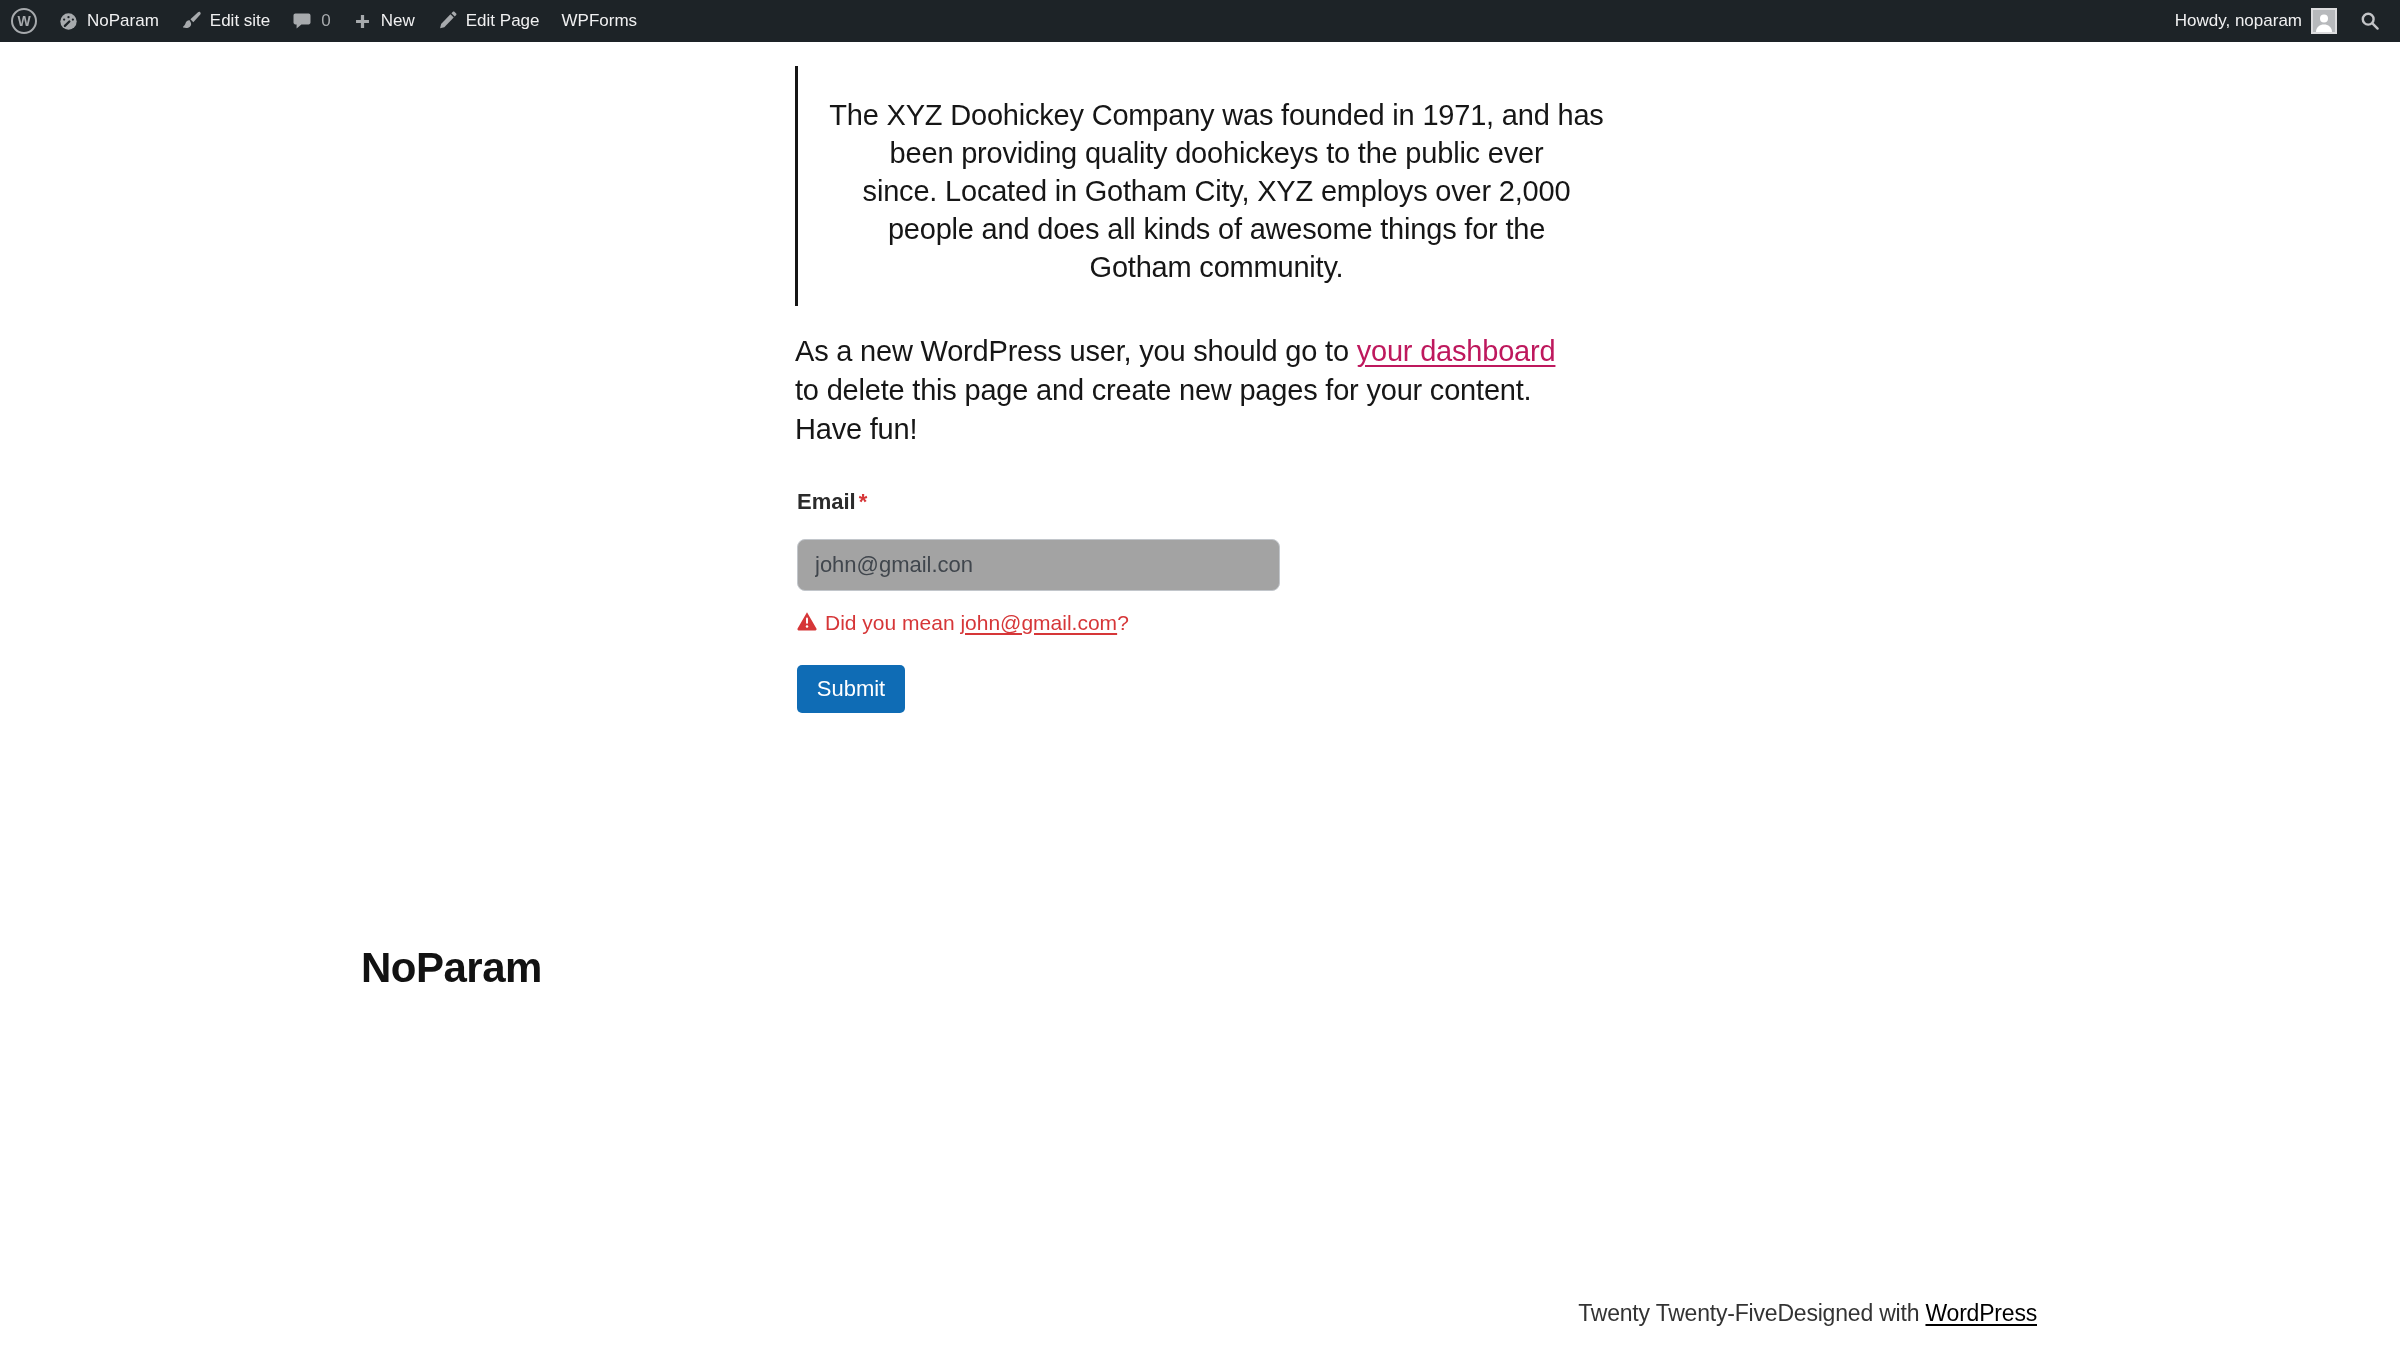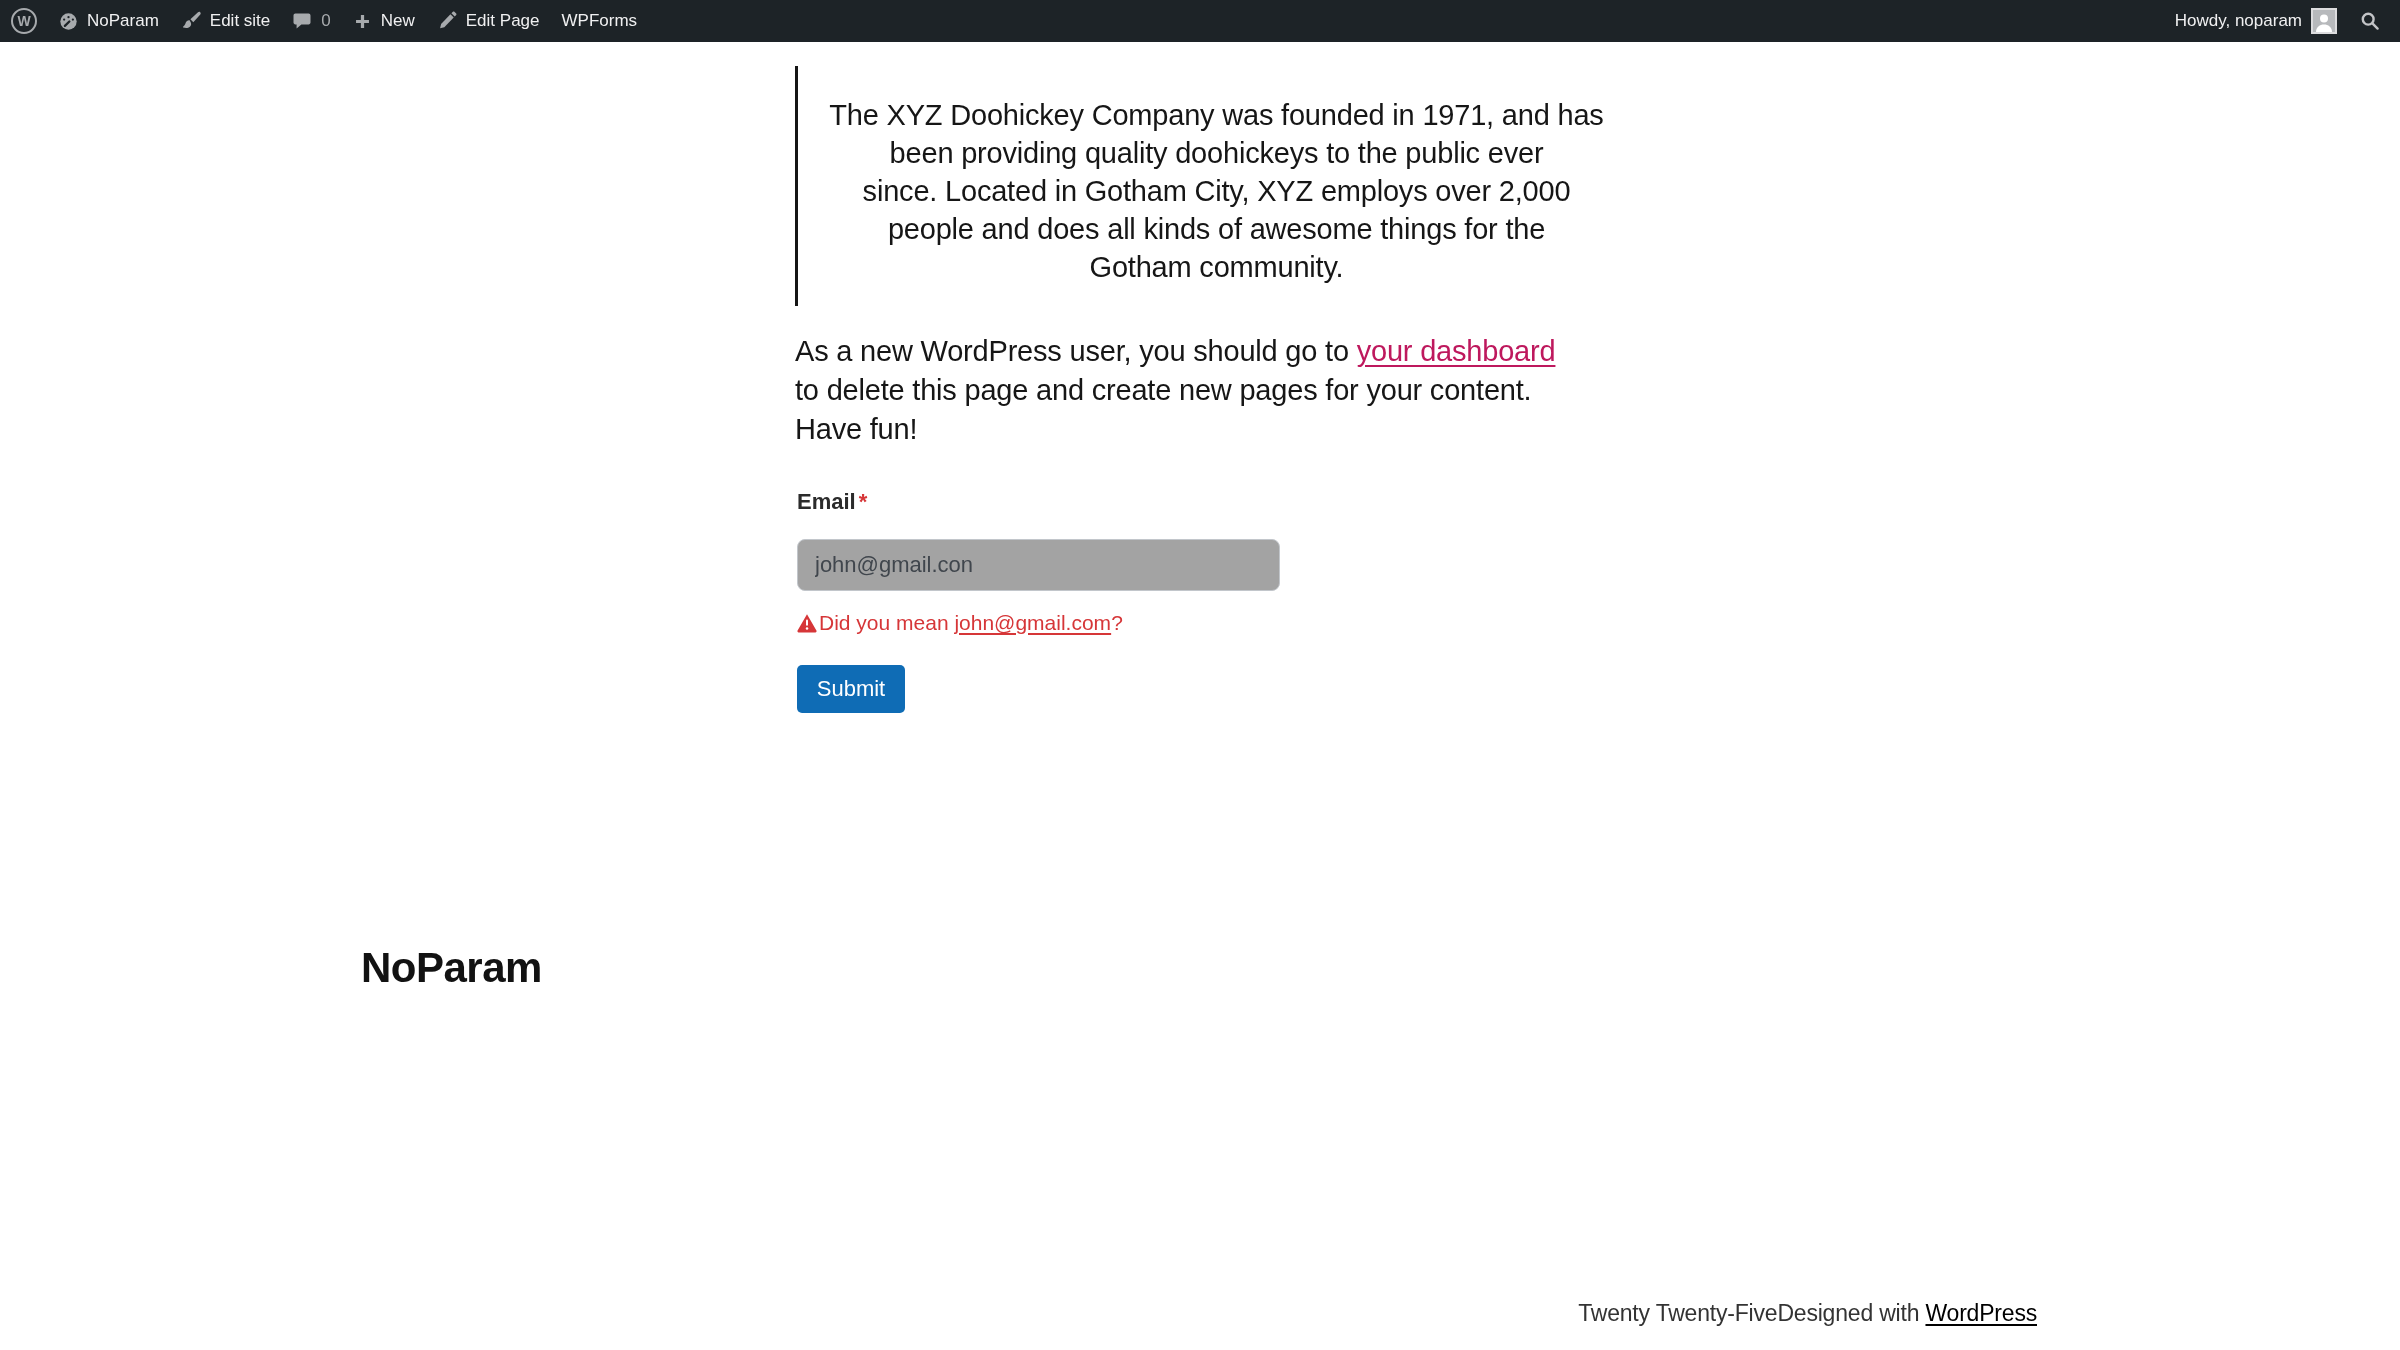--- a/index.html
+++ b/index.html
@@ -31,21 +31,21 @@
     font-size:29px; line-height:39px; color:#161616; letter-spacing:-0.2px; }
   .intro a { color:#be185d; text-decoration:underline; text-underline-offset:4px; text-decoration-thickness:2px; }
 
   
   .wpform { position:absolute; left:797px; top:489px; width:520px; }
   .field-label { font-size:22px; line-height:26px; font-weight:700; color:#2b2b2b; }
   .req { color:#d63638; font-weight:700; margin-left:3px; }
   .email-input { display:block; margin-top:24px; width:483px; height:52px;
     border:1px solid #c2c6cb; border-radius:8px; background:#a3a3a3; padding:0 17px;
     font-size:22px; color:#40464d; font-family:inherit; outline:none; }
-  .error-row { margin-top:20px; display:flex; align-items:center; gap:2px; }
+  .error-row { margin-top:20px; display:flex; align-items:flex-start; gap:8px; }
   .error-text { font-size:21px; color:#d63638; }
   .error-text a { color:#d63638; text-decoration:underline; text-underline-offset:3px; }
   .submit-btn { margin-top:30px; width:108px; height:48px; background:#0f6cb5; color:#ffffff;
     border:none; border-radius:5px; font-size:22px; font-family:inherit; cursor:pointer; }
 
   
   .footer { position:absolute; left:361px; top:940px; width:1676px; height:410px; color:#161616; }
   .site-title { position:absolute; left:0; top:4px; font-size:42px; font-weight:700; letter-spacing:-0.5px; color:#121212; }
   .footer-nav { position:absolute; left:1332px; top:8px; display:flex; }
   .footer-nav ul { list-style:none; }

